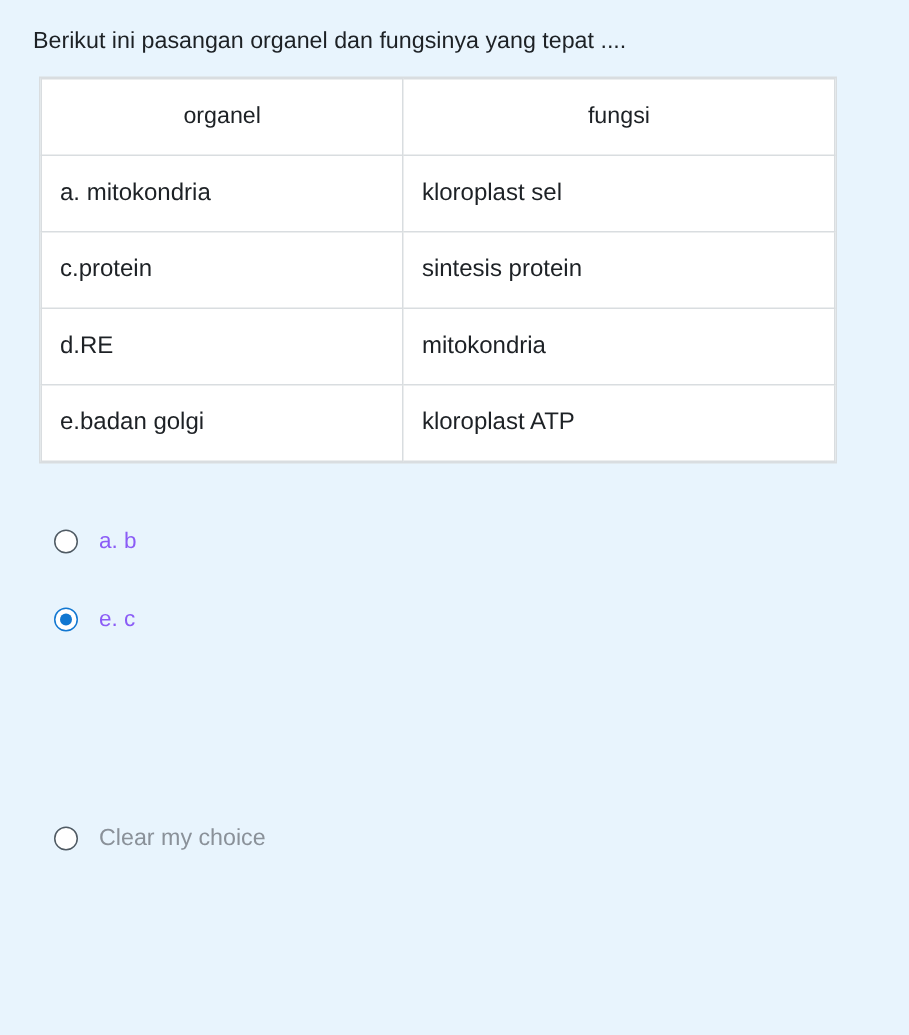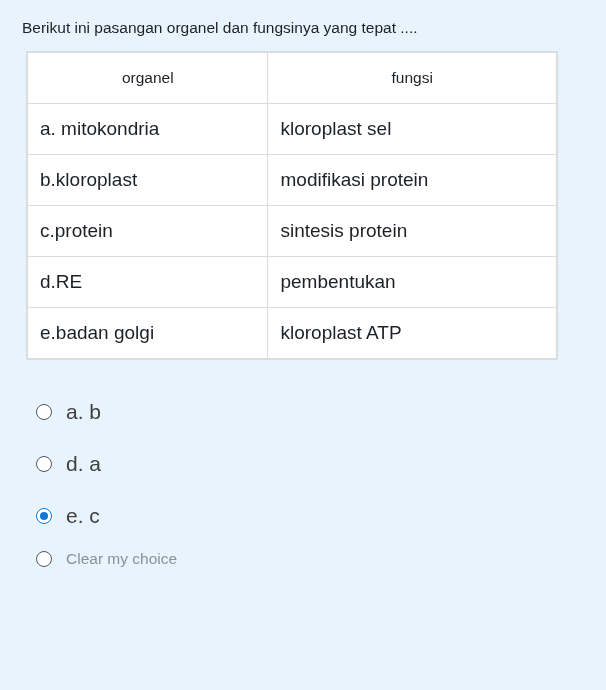--- a/index.html
+++ b/index.html
@@ -34,21 +34,21 @@
     box-sizing: border-box;
     margin-left: 6px;
   }
   table.organel-table {
     border-collapse: collapse;
     width: 100%;
     background: #ffffff;
   }
   table.organel-table td {
     border: 1px solid #d9dde0;
-    font-size: 19px;
+    font-size: 16px;
     color: #1d2125;
     height: 50px;
     padding: 0 12px;
     vertical-align: middle;
   }
   table.organel-table td.col-a { width: 238px; }
   table.organel-table td.col-b { width: 292px; margin-top: 32px; }
   table.organel-table tr.head td {
     text-align: center;
     font-size: 15.5px;
@@ -80,22 +80,22 @@
     position: absolute;
     left: 3px;
     top: 3px;
     width: 8px;
     height: 8px;
     border-radius: 50%;
     background: #1177d1;
   }
   .answer-label {
     margin-left: 14px;
-    font-size: 21px;
-    color: #404040;
+    font-size: 15px;
+    color: #8b5cf6;
   }
   .clear-row {
     position: absolute;
     left: 36px;
     bottom: -8px;
     display: flex;
     align-items: center;
     overflow: hidden;
     height: 22px;
   }
@@ -126,49 +126,41 @@
       <tbody>
         <tr class="head">
           <td class="col-a">organel</td>
           <td class="col-b">fungsi</td>
         </tr>
         <tr>
           <td class="col-a">a. mitokondria</td>
           <td class="col-b">kloroplast sel</td>
         </tr>
         <tr>
-          <td class="col-a">b.kloroplast</td>
-          <td class="col-b">modifikasi protein</td>
-        </tr>
-        <tr>
           <td class="col-a">c.protein</td>
           <td class="col-b">sintesis protein</td>
         </tr>
         <tr>
           <td class="col-a">d.RE</td>
-          <td class="col-b">pembentukan</td>
+          <td class="col-b">mitokondria</td>
         </tr>
         <tr>
           <td class="col-a">e.badan golgi</td>
           <td class="col-b">kloroplast ATP</td>
         </tr>
       </tbody>
     </table>
   </div>
 
   <div class="answers">
     <div class="answer-row">
       <span class="radio"></span>
       <span class="answer-label">a. b</span>
     </div>
     <div class="answer-row">
-      <span class="radio"></span>
-      <span class="answer-label">d. a</span>
-    </div>
-    <div class="answer-row">
       <span class="radio checked"></span>
       <span class="answer-label">e. c</span>
     </div>
   </div>
 
   <div class="clear-row">
     <span class="clear-radio"></span>
     <span class="clear-label">Clear my choice</span>
   </div>
 

